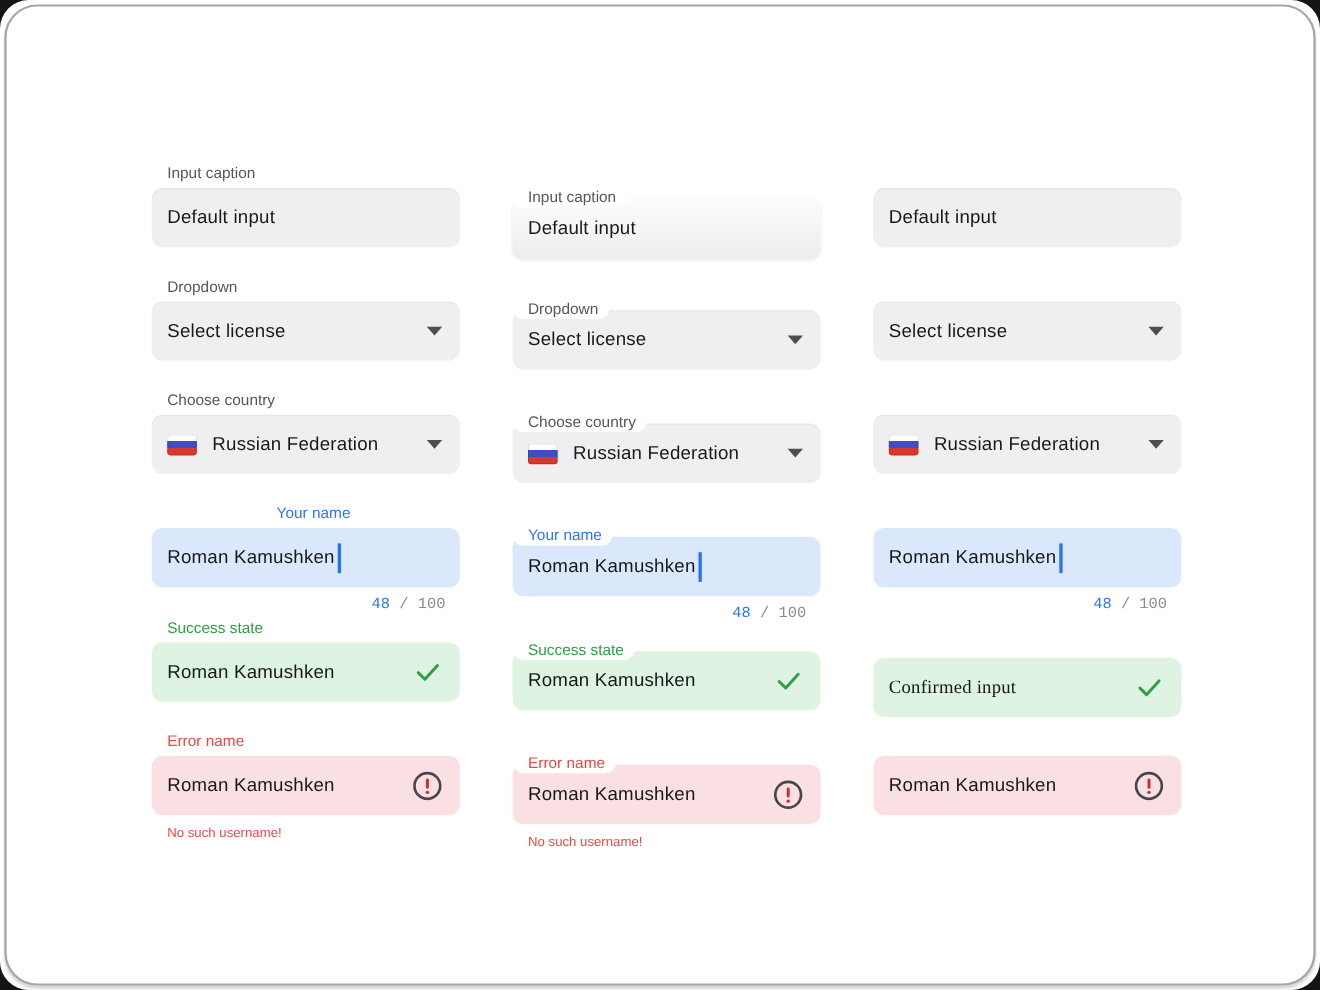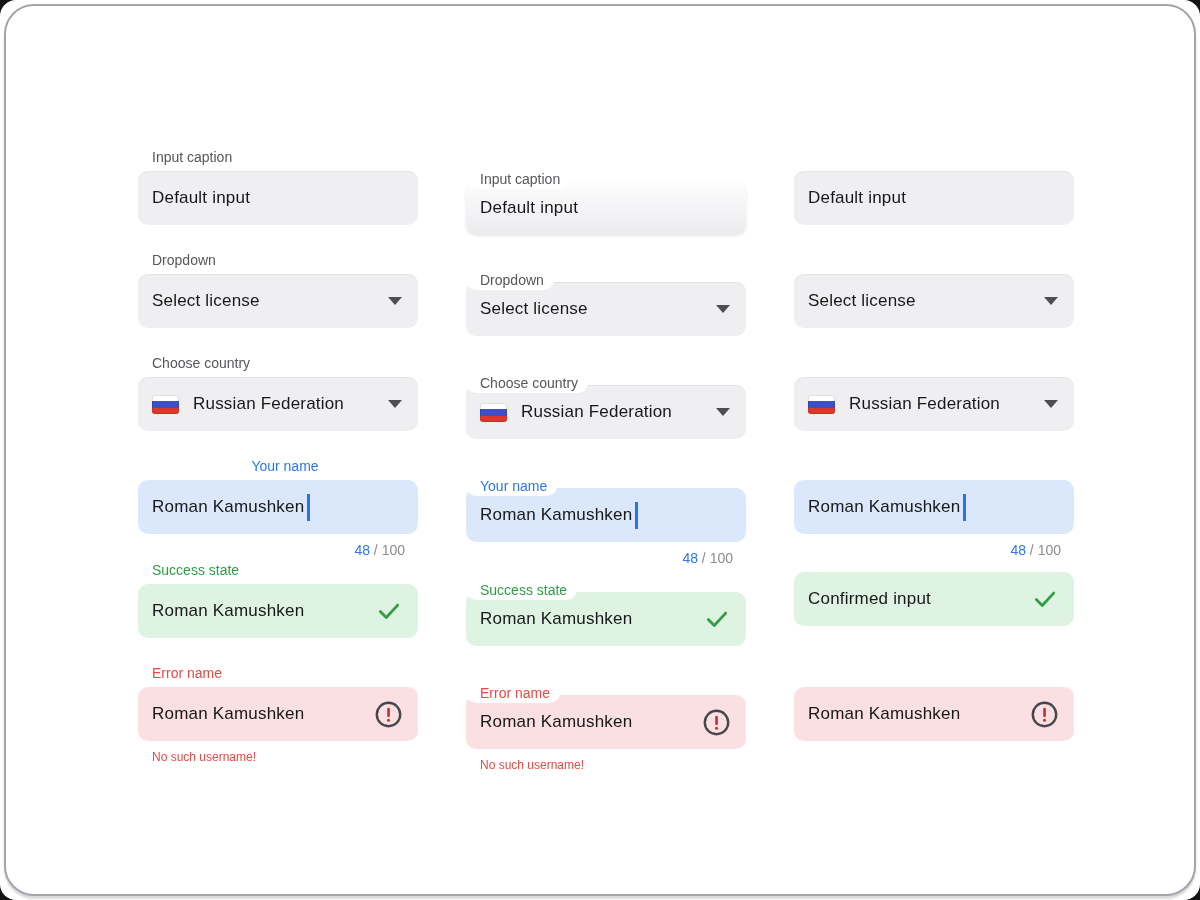--- a/index.html
+++ b/index.html
@@ -6,21 +6,21 @@
   html,body { width:1200px; height:900px; }
   body {
     background:#141414;
     font-family:"Liberation Sans", sans-serif;
     position:relative;
     overflow:hidden;
   }
   .page {
     position:absolute; inset:0;
     background:#ffffff;
-    border-radius:16px;
+    border-radius:26px;
   }
   .card {
     position:absolute; inset:4px;
     background:#ffffff;
     border:2px solid #a4a4ae;
     border-radius:30px;
     box-shadow:0 3px 2px rgba(0,0,0,0.15);
   }
   .column { position:absolute; top:0; width:280px; height:100%; }
   .col1 { left:132px; }
@@ -100,39 +100,40 @@
   }
   .righticon { margin-left:auto; display:flex; align-items:center; }
 
   .counter {
     margin-top:8px;
     width:280px;
     text-align:right;
     padding-right:13px;
     font-size:14px; line-height:17px;
     color:#8b8b90;
+    font-family:Liberation Mono, monospace;
   }
   .counter .cur { color:#2b78ee; }
 
   .errmsg {
     margin-top:7px;
     padding-left:14px;
     font-size:12px; line-height:18px;
     color:#e54a45;
   }
 
   
   .col1 .g1 { top:142px; } .col1 .g2 { top:245px; } .col1 .g3 { top:348px; }
   .col1 .g4 { top:451px; } .col1 .g5 { top:555px; } .col1 .g6 { top:658px; }
   
   .col2 .g1 { top:163px; } .col2 .g2 { top:264px; } .col2 .g3 { top:367px; }
   .col2 .g4 { top:470px; } .col2 .g5 { top:574px; } .col2 .g6 { top:677px; }
   
   .col3 .g1 { top:165px; } .col3 .g2 { top:268px; } .col3 .g3 { top:371px; }
-  .col3 .g4 { top:474px; } .col3 .g5 { top:566px; } .col3 .g6 { top:681px; }
+  .col3 .g4 { top:474px; } .col3 .g5 { top:592px;font-family:Liberation Serif, serif; } .col3 .g6 { top:681px; }
 </style>
 </head>
 <body>
 
 <div class="page">
   <div class="card">
 
     <div class="column col1">
 
       <div class="group g1">

